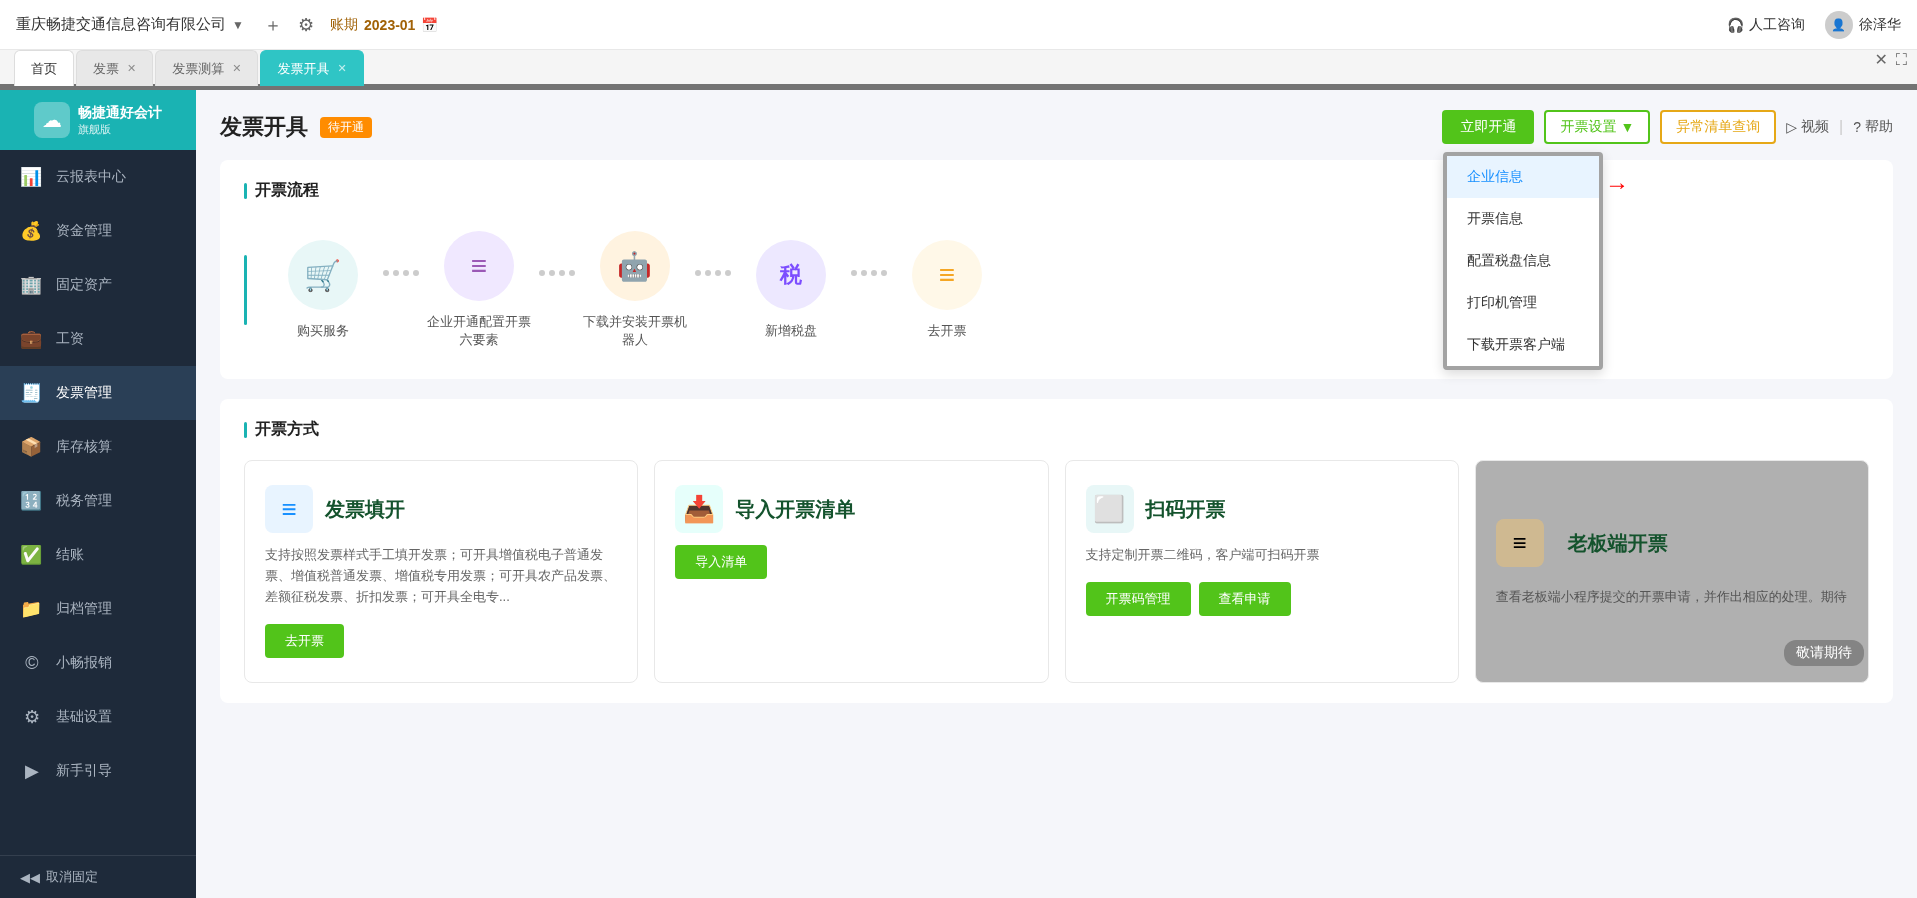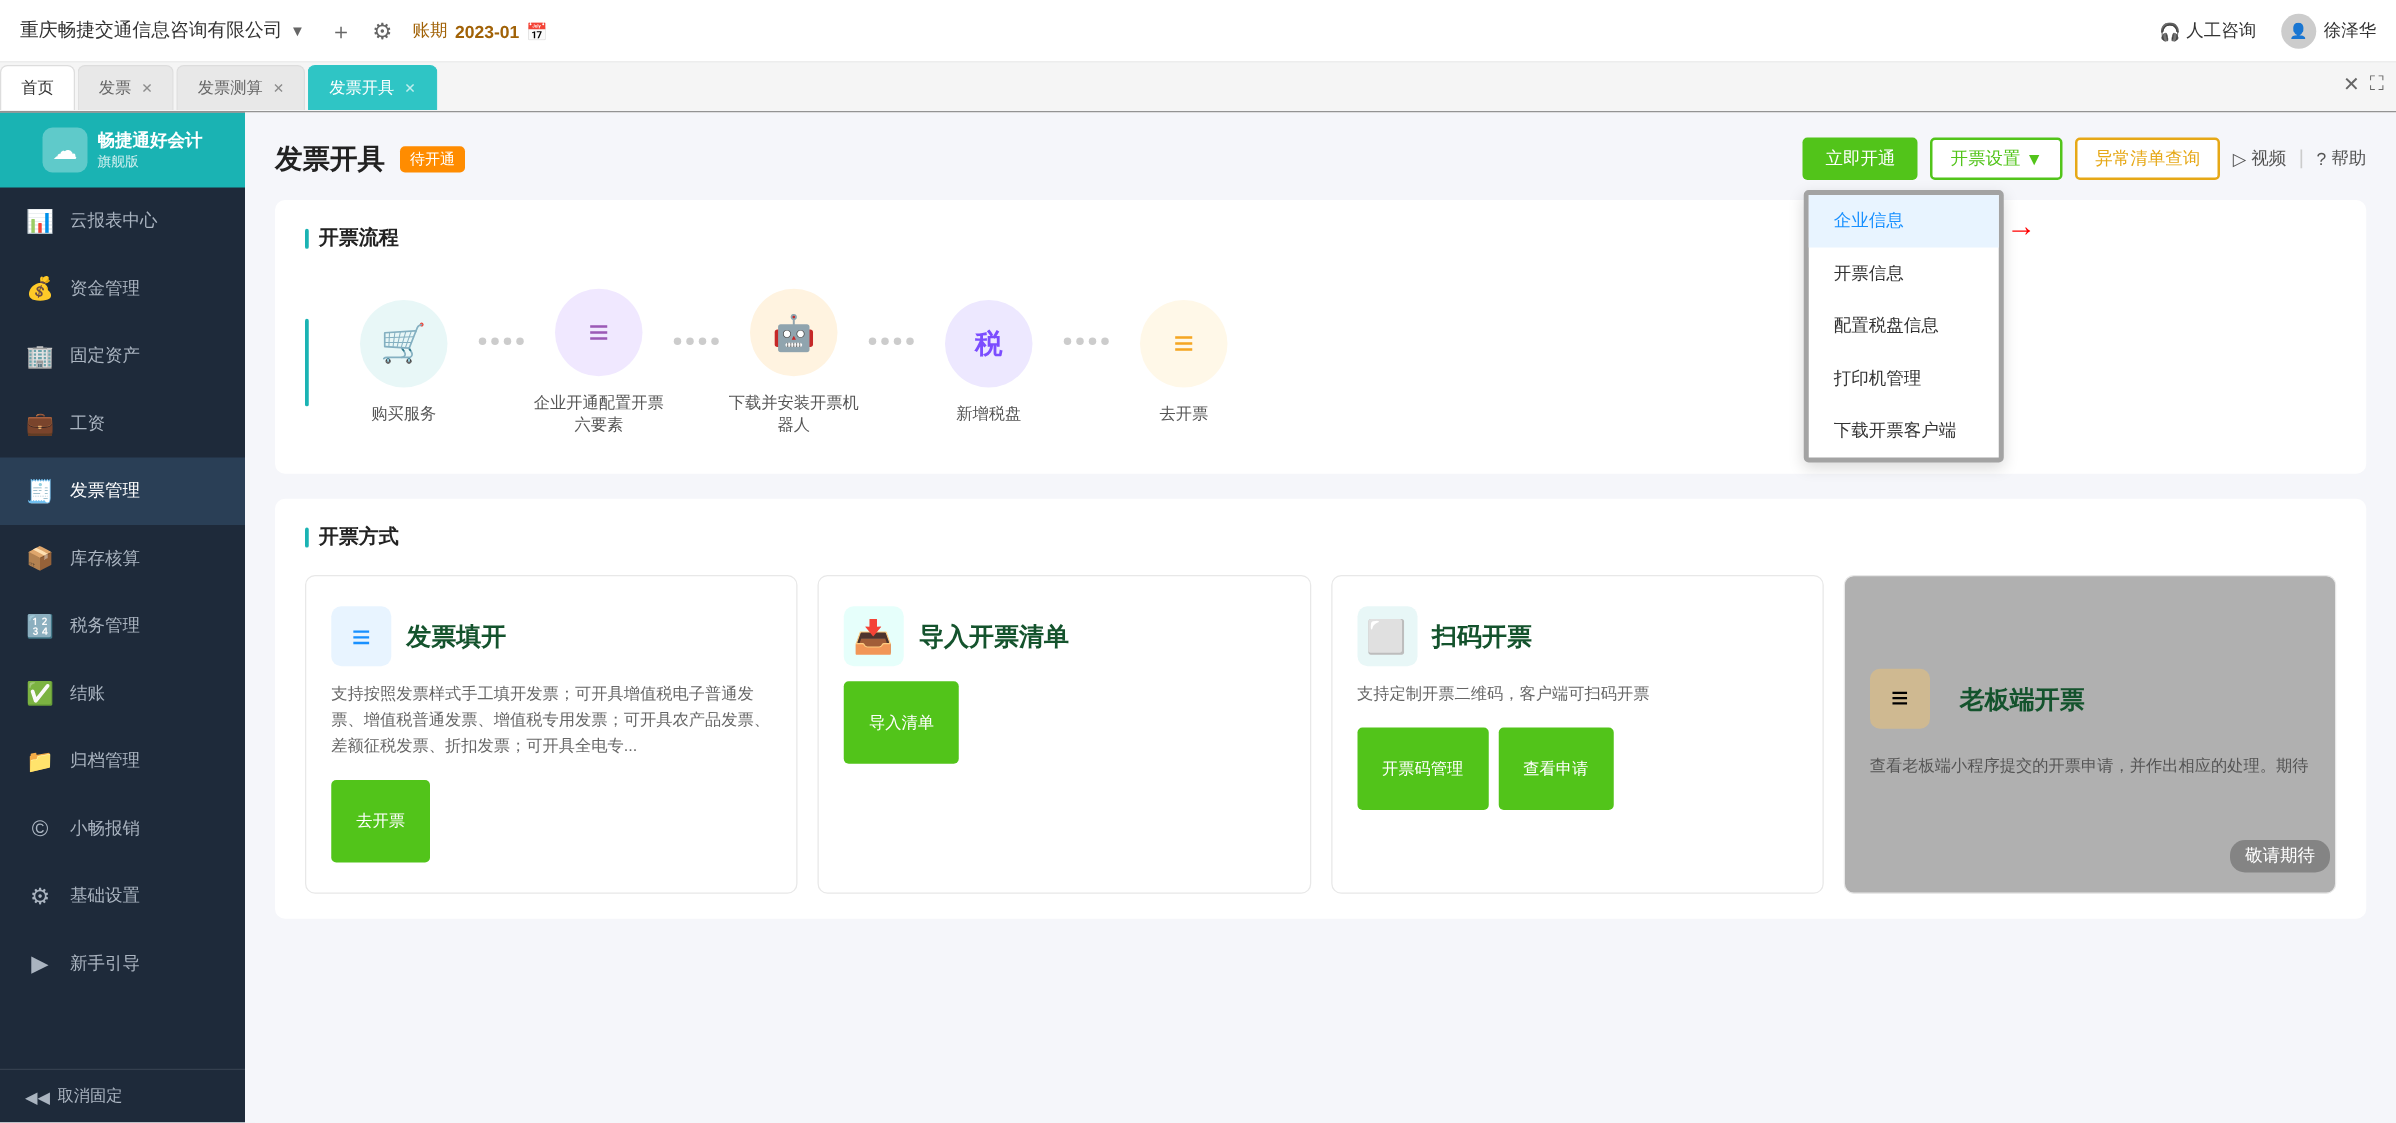--- a/index.html
+++ b/index.html
@@ -74,23 +74,23 @@
       justify-content: center;
       color: #fff;
       font-size: 12px;
     }
 
     
     .tab-bar {
       height: 40px;
       background: #f5f5f5;
       display: flex;
-      align-items: center;
-      padding-left: 0;
-      border-bottom: 1px solid #737373;
+      align-items: flex-start;
+      padding-left: 14px;
+      border-bottom: 6px solid #737373;
       position: relative;
     }
     .tab {
       height: 36px;
       padding: 0 16px;
       display: flex;
       align-items: center;
       gap: 8px;
       font-size: 13px;
       cursor: pointer;
@@ -398,21 +398,21 @@
     .billing-card-desc {
       font-size: 13px;
       color: #666;
       line-height: 1.6;
       margin-bottom: 16px;
     }
     .btn-green-sm {
       background: #52c41a;
       color: #fff;
       border: none;
-      padding: 24px 20px;
+      padding: 8px 20px;
       border-radius: 4px;
       font-size: 13px;
       cursor: pointer;
     }
     .dimmed-overlay {
       display: flex;
       flex-direction: column;
       align-items: center;
       justify-content: center;
       height: 100%;

